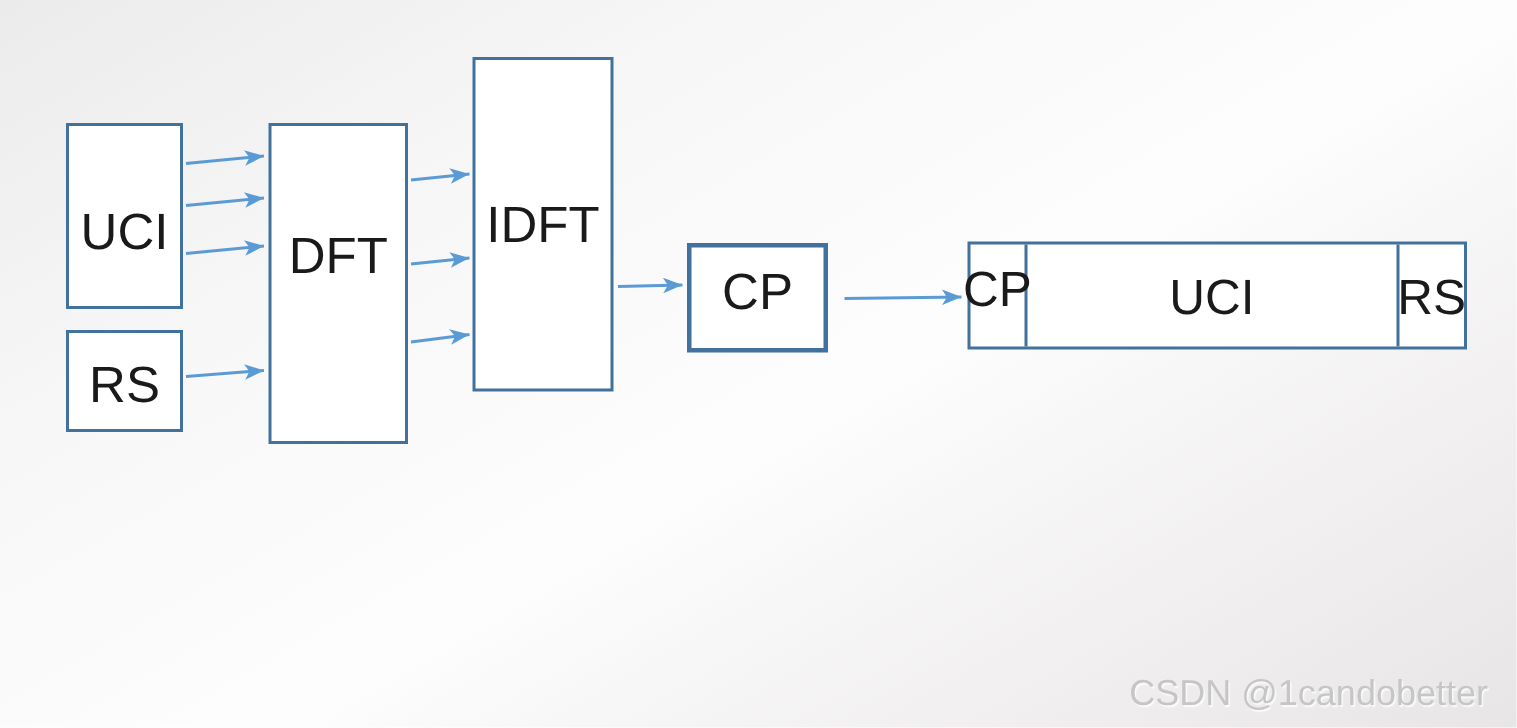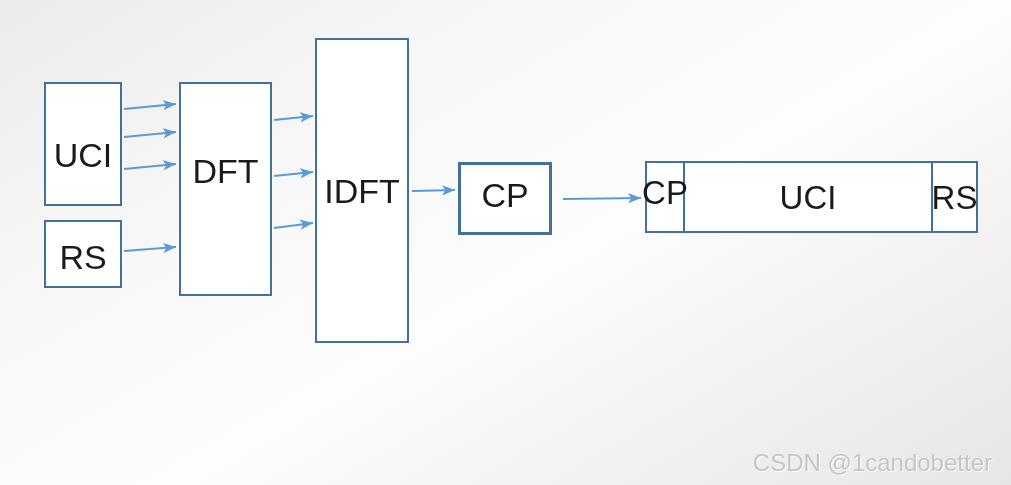--- a/index.html
+++ b/index.html
@@ -36,21 +36,21 @@
     color: #1a1a1a;
     line-height: 1;
     white-space: nowrap;
   }
   .uci-box   { left: 44px;  top: 82px;  width: 78px;  height: 124px; }
   .uci-box .box-label { transform: translateY(11px); }
   .rs-box    { left: 44px;  top: 220px; width: 78px;  height: 68px; }
   .rs-box .box-label { transform: translateY(3px); }
   .dft-box   { left: 179px; top: 82px;  width: 93px;  height: 214px; }
   .dft-box .box-label { transform: translateY(-18px); }
-  .idft-box  { left: 315px; top: 38px;  width: 94px;  height: 305px; }
+  .idft-box  { left: 315px; top: 38px;  width: 94px;  height: 223px; }
   .cp-box    { left: 458px; top: 162px; width: 94px;  height: 73px; border-width: 3px; }
   .cp-box .box-label { transform: translateY(-4px); }
 
   .frame {
     position: absolute;
     left: 645px; top: 161px;
     width: 333px; height: 72px;
     box-sizing: border-box;
     background: #ffffff;
     border: 2px solid #41719C;

